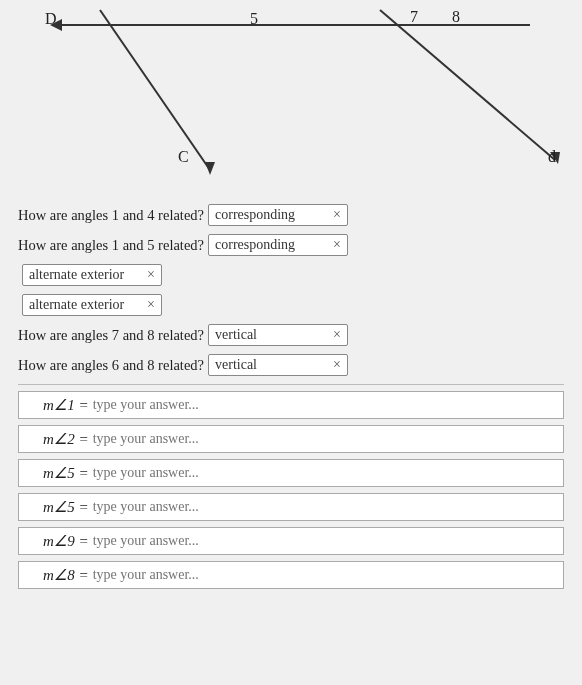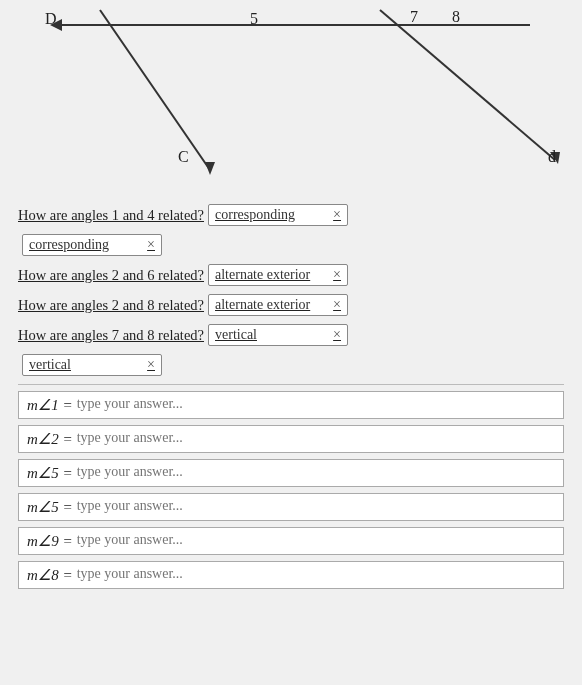--- a/index.html
+++ b/index.html
@@ -31,21 +31,20 @@
     .content-area {
       padding: 4px 18px 0 18px;
     }
 
     .question-row {
       display: flex;
       align-items: center;
       margin-bottom: 8px;
       font-size: 14.5px;
       color: #222;
-      text-decoration: underline;
     }
 
     .question-row .q-label {
       flex: 0 0 auto;
       white-space: nowrap;
     }
 
     .answer-box {
       display: flex;
       align-items: flex-end;
@@ -72,25 +71,25 @@
     }
 
     .divider {
       border: none;
       border-top: 1.5px solid #bbb;
       margin: 6px 0;
     }
 
     .input-row {
       display: flex;
-      align-items: flex-start;
+      align-items: center;
       margin-bottom: 6px;
       border: 1px solid #aaa;
       background: white;
-      padding: 4px 8px;
+      padding: 4px 24px;
     }
 
     .input-row .m-label {
       font-style: italic;
       font-size: 15px;
       color: #222;
       margin-right: 4px;
       white-space: nowrap;
     }
 
@@ -142,47 +141,47 @@
 
   <div id="questions-container">
       <div class="question-row">
         <span class="q-label">How are angles 1 and 4 related?</span>
         <div class="answer-box">
           <span class="answer-text">corresponding</span>
           <span class="close-x">×</span>
         </div>
       </div>
       <div class="question-row">
+        <span class="q-label">How are angles 1 and 5 related?</span>
         <div class="answer-box">
           <span class="answer-text">corresponding</span>
           <span class="close-x">×</span>
         </div>
       </div>
       <div class="question-row">
-        <span class="q-label">How are angles 2 and 6 related?</span>
         <div class="answer-box">
           <span class="answer-text">alternate exterior</span>
           <span class="close-x">×</span>
         </div>
       </div>
       <div class="question-row">
-        <span class="q-label">How are angles 2 and 8 related?</span>
         <div class="answer-box">
           <span class="answer-text">alternate exterior</span>
           <span class="close-x">×</span>
         </div>
       </div>
       <div class="question-row">
         <span class="q-label">How are angles 7 and 8 related?</span>
         <div class="answer-box">
           <span class="answer-text">vertical</span>
           <span class="close-x">×</span>
         </div>
       </div>
       <div class="question-row">
+        <span class="q-label">How are angles 6 and 8 related?</span>
         <div class="answer-box">
           <span class="answer-text">vertical</span>
           <span class="close-x">×</span>
         </div>
       </div>
     </div>
 
   <hr class="divider">
 
   <div id="inputs-container">

